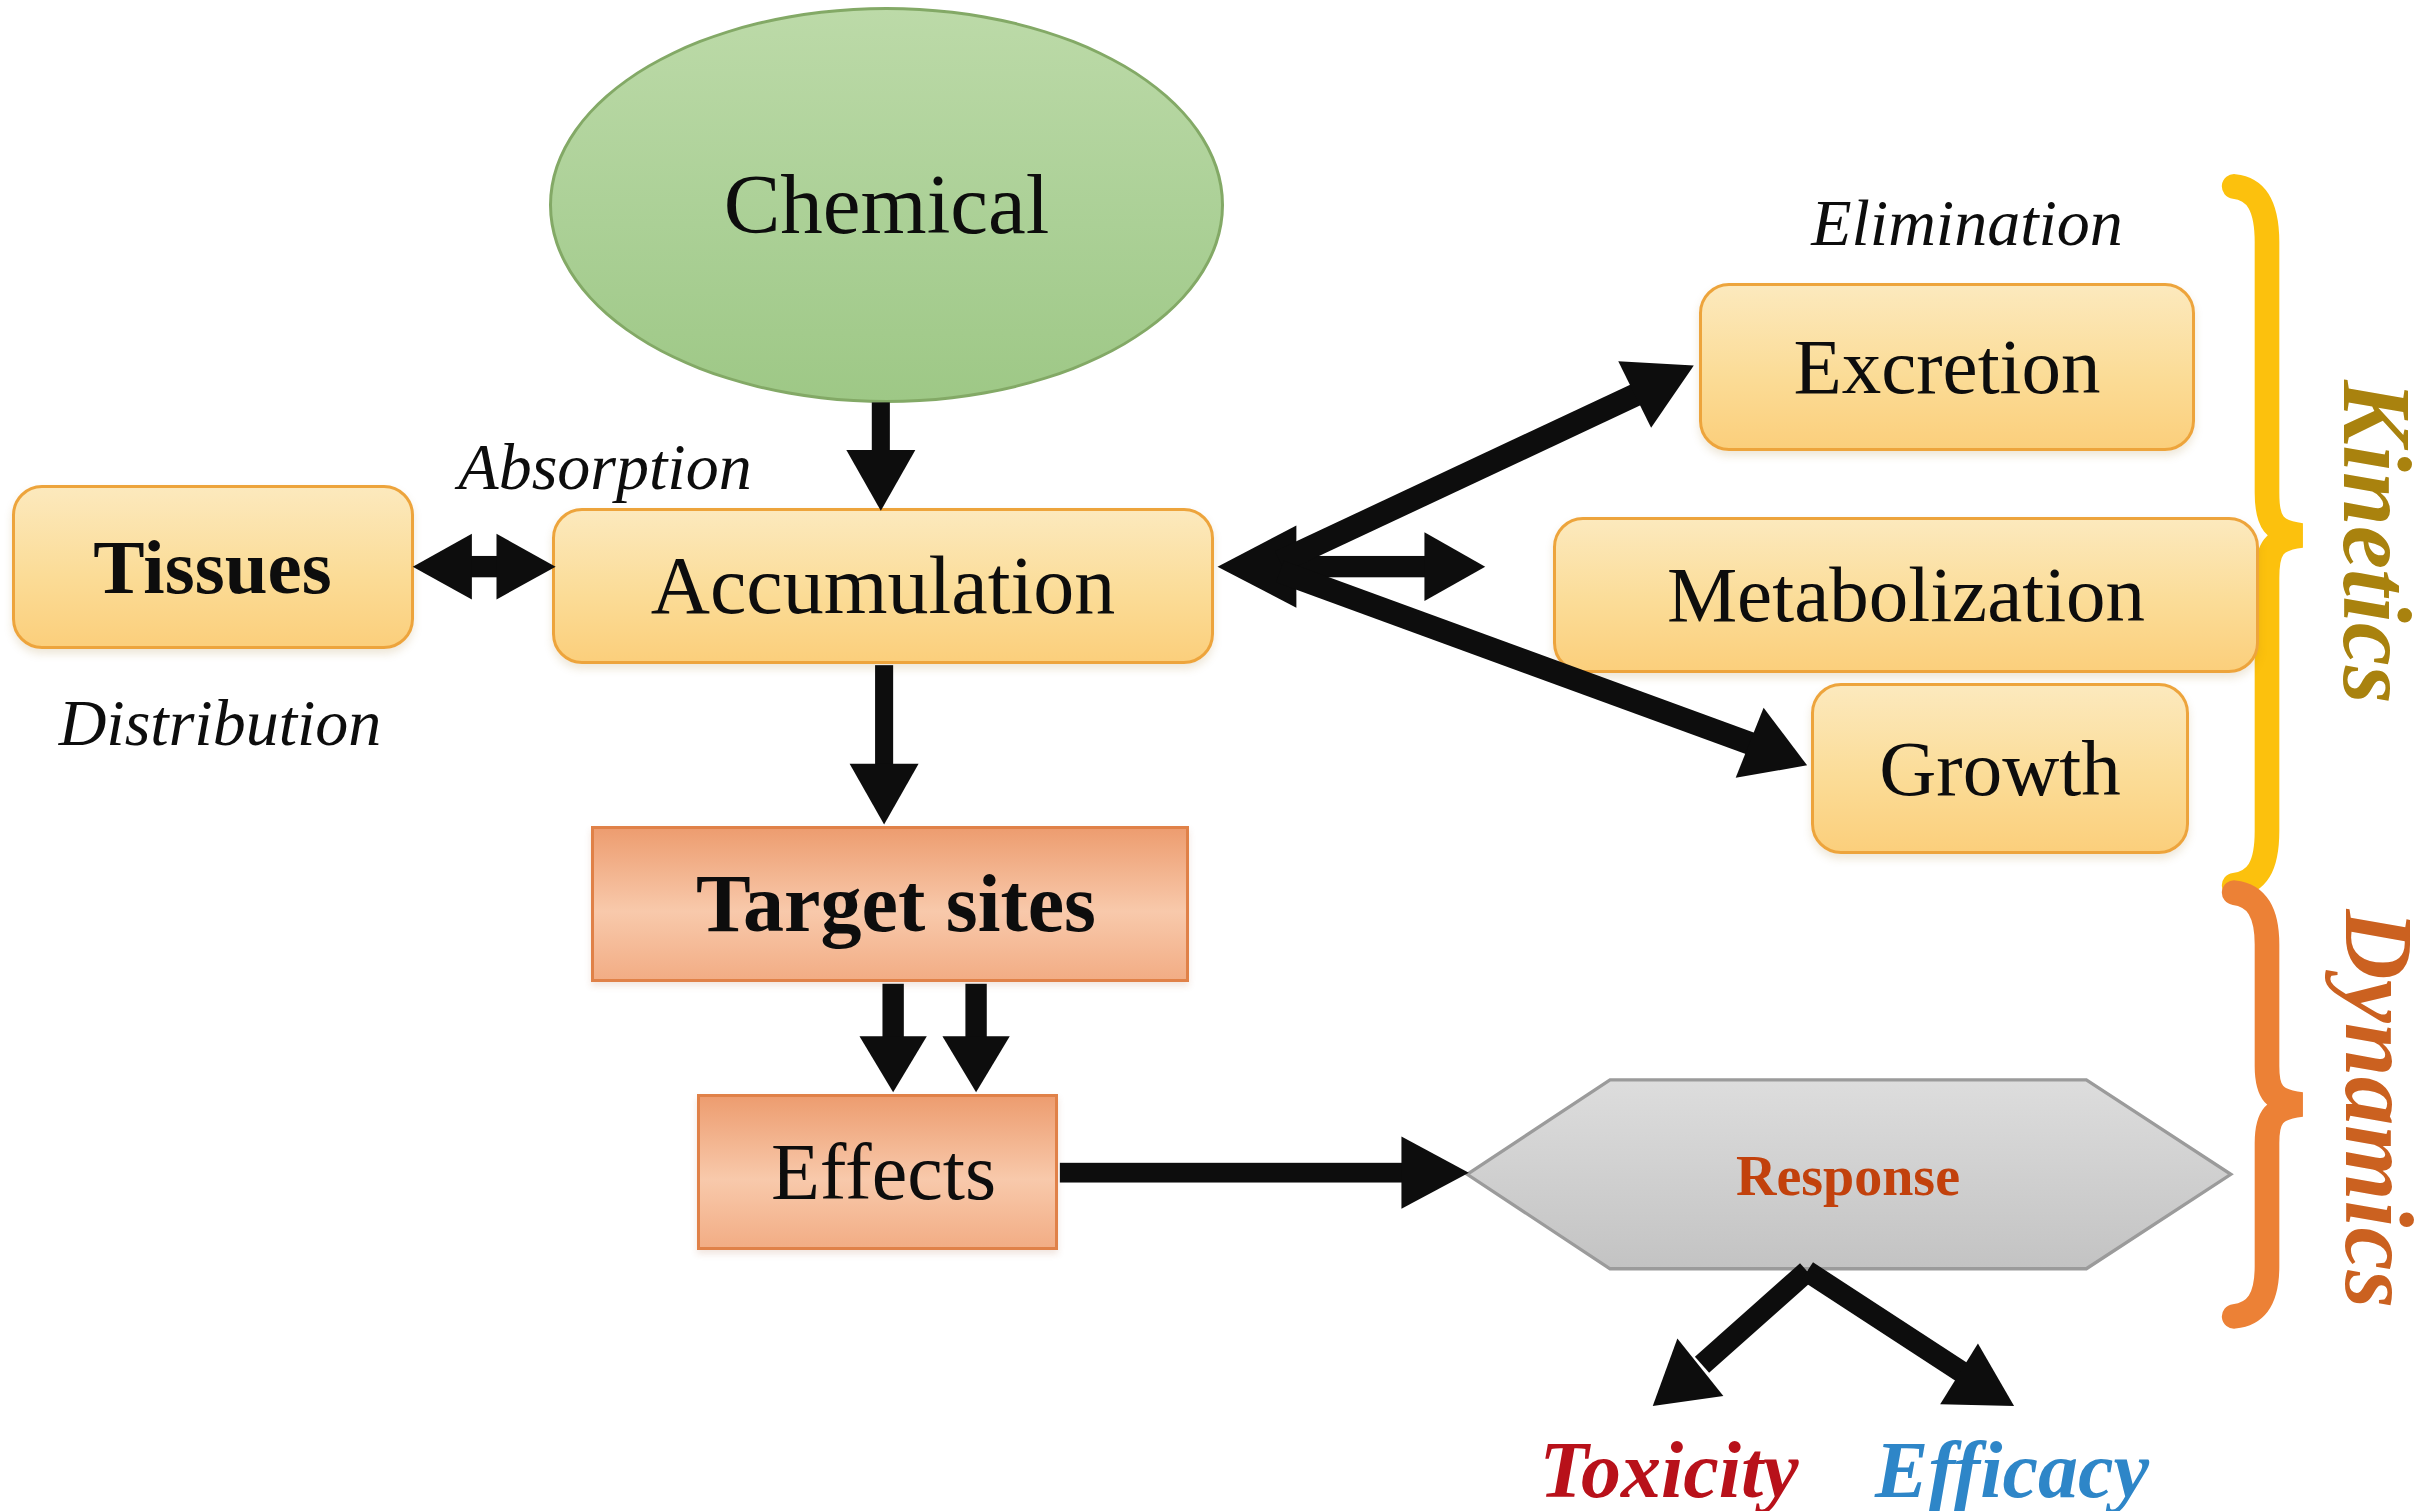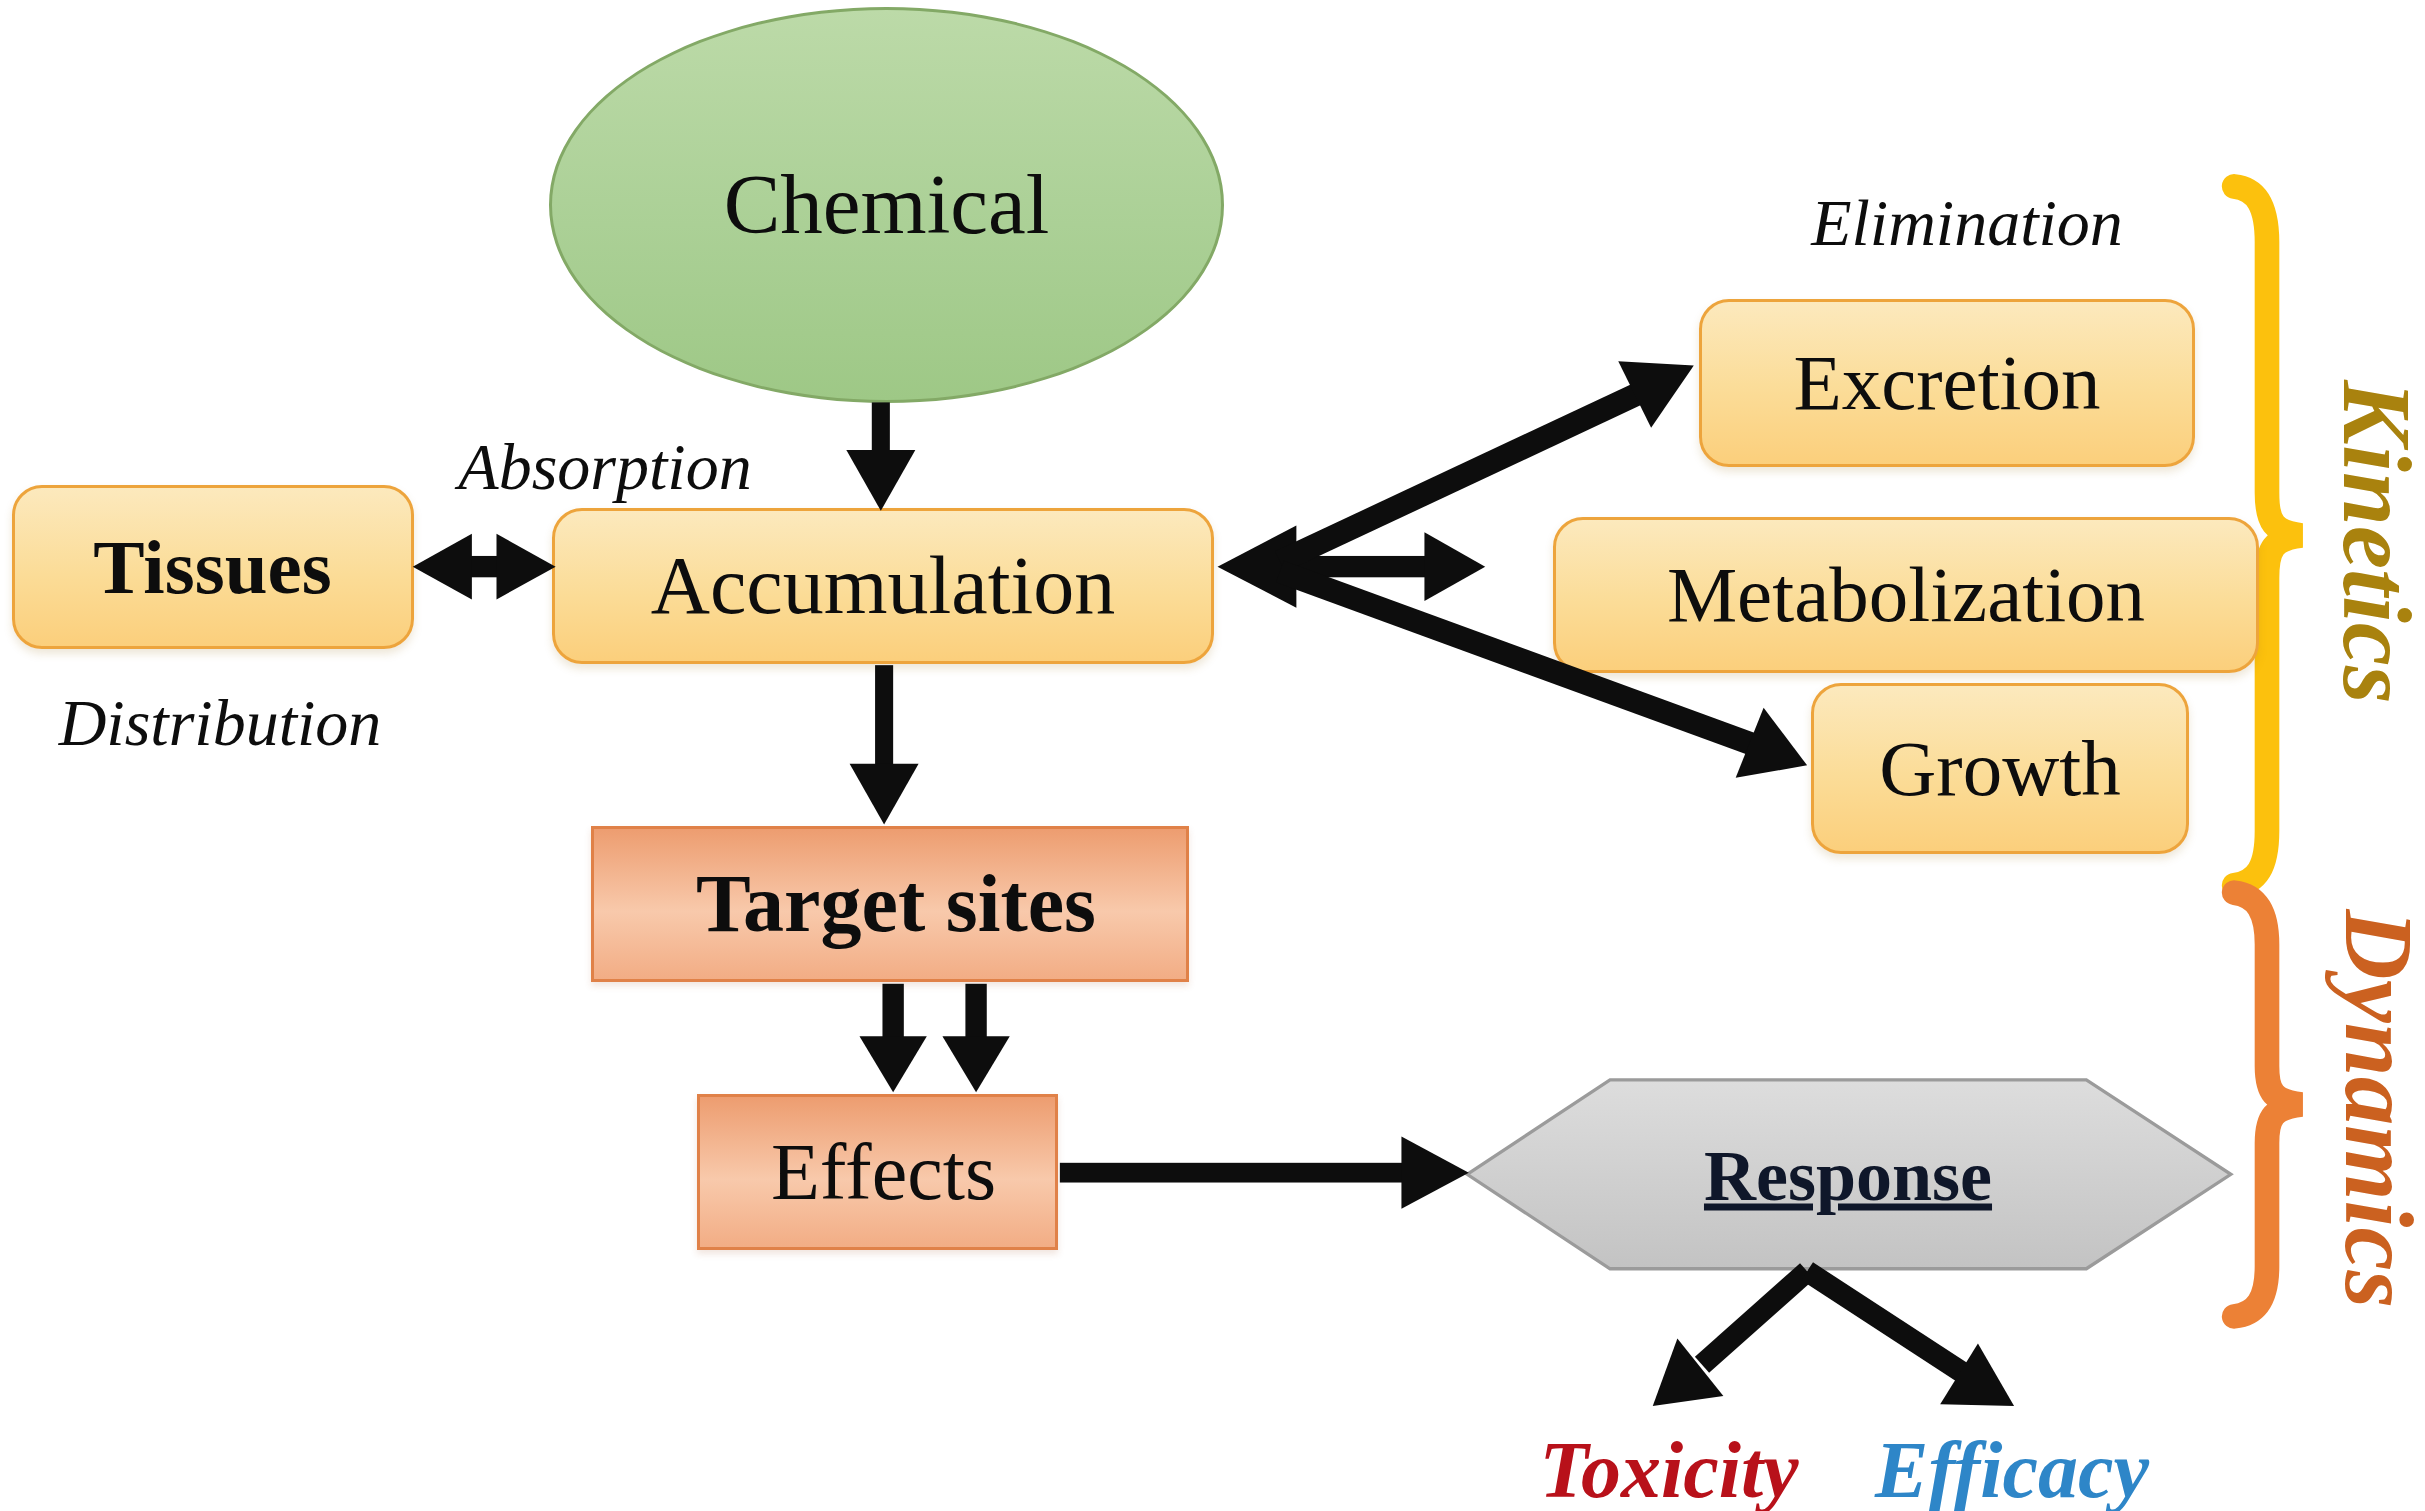--- a/index.html
+++ b/index.html
@@ -49,27 +49,27 @@
   .toxicity{color:#b8111a;}
   .efficacy{color:#2e86c8;}
 
   
   .grouplabel{position:absolute;font-size:97px;font-weight:bold;font-style:italic;
               transform:translate(-50%,-50%) rotate(90deg);white-space:nowrap;}
   .kinetics-text{color:#a9820e;}
   .dynamics-text{color:#cb6120;}
 
   
-  .response-label{position:absolute;font-size:72px;font-weight:bold;color:#0f172a;
-                  transform:translate(-50%,-50%);white-space:nowrap;text-decoration:underline;}
+  .response-label{position:absolute;font-size:56px;font-weight:bold;color:#c2410c;
+                  transform:translate(-50%,-50%);white-space:nowrap;}
 
   
   .n-tissues{font-size:77px;}
   .n-accumulation{font-size:82px;}
-  .n-excretion{font-size:79px;margin-top:16px;}
+  .n-excretion{font-size:79px;}
   .n-metabolization{font-size:79px;}
   .n-growth{font-size:79px;}
   .n-target{font-size:82px;}
   .n-effects{font-size:80px;}
 </style>
 </head>
 <body>
 
 <div class="canvas">
 

